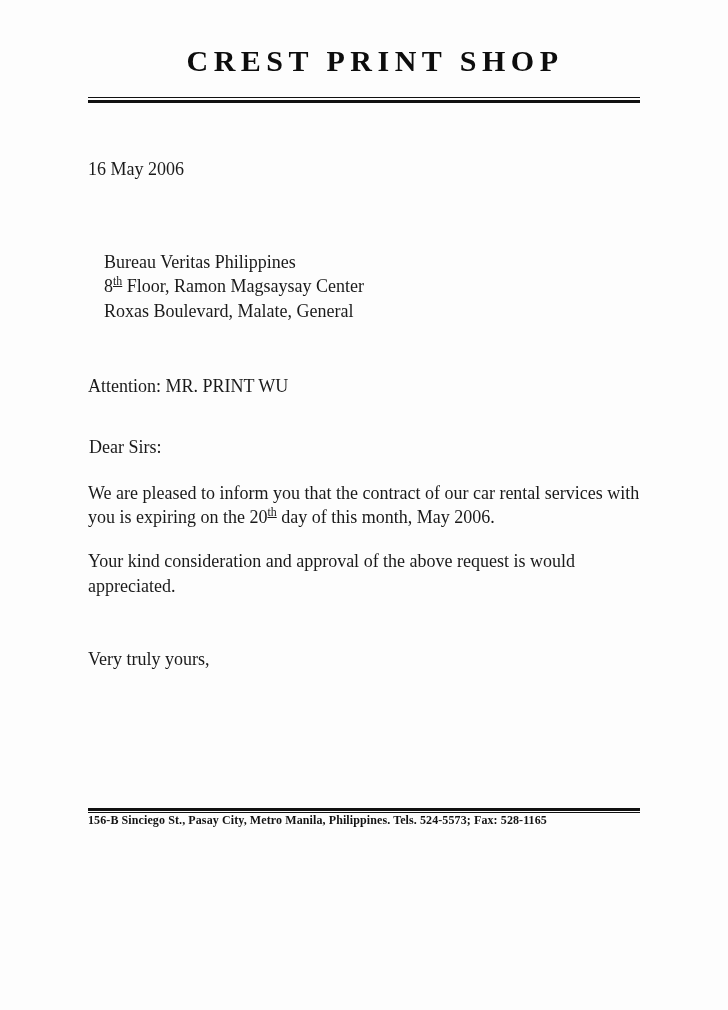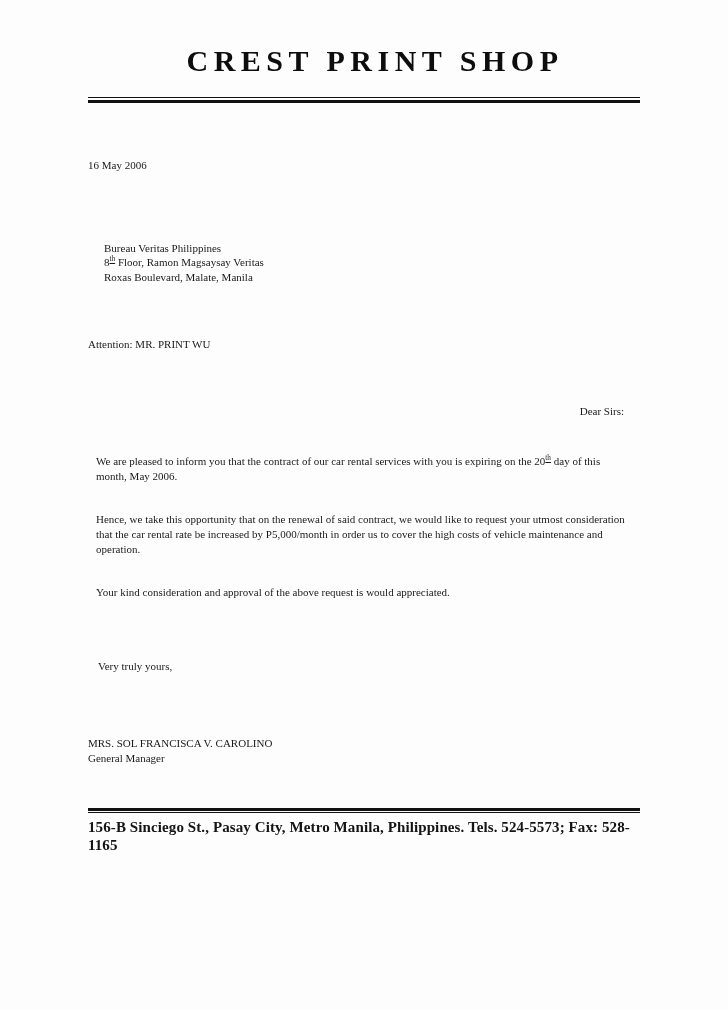--- a/index.html
+++ b/index.html
@@ -58,50 +58,49 @@
     background: #111;
     width: 100%;
   }
 
   
   .body-area {
     position: absolute;
     left: 88px;
     top: 158px;
     width: 552px;
-    font-size: 11px;
+    font-size: 18px;
     line-height: 1.32;
   }
   .date-line {
     margin: 0;
   }
   .recipient {
     margin: 16px;
     padding-top: 52px;
   }
   .recipient div {
     line-height: 1.36;
   }
   .attention {
     margin: 0;
     padding-top: 36px;
   }
   .salutation {
-    margin: 16px;
+    margin: 1px;
     padding-top: 36px;
-    text-align: right;
   }
   .para {
-    margin: 8px;
+    margin: 0;
     padding-top: 20px;
     text-align: left;
     line-height: 1.35;
   }
   .closing {
-    margin: 10px;
+    margin: 0;
     padding-top: 50px;
   }
   .signature {
     margin: 0;
     padding-top: 52px;
   }
   .signature div {
     line-height: 1.36;
   }
   sup {
@@ -123,22 +122,21 @@
     background: #111;
     width: 100%;
   }
   .footer-rule-hair {
     height: 1px;
     background: #111;
     width: 100%;
     margin-top: 1px;
   }
   .footer-text {
-    margin-top: 5px;
-    font-size: 15px;
+    font-size: 12px;
     font-weight: 700;
     letter-spacing: 0.1px;
     color: #141414;
     line-height: 1.2;
   }
 </style>
 </head>
 <body>
 
 <div class="page">
@@ -151,40 +149,35 @@
       <div class="rule-thick"></div>
     </div>
   </div>
 
   <div class="body-area">
 
     <p class="date-line">16 May 2006</p>
 
     <div class="recipient">
       <div>Bureau Veritas Philippines</div>
-      <div><span>8</span><sup>th</sup><span> Floor, Ramon Magsaysay Veritas</span></div>
-      <div>Roxas Boulevard, Malate, Manila</div>
+      <div><span>8</span><sup>th</sup><span> Floor, Ramon Magsaysay Center</span></div>
+      <div>Roxas Boulevard, Malate, General</div>
     </div>
 
     <p class="attention">Attention: MR. PRINT WU</p>
 
     <p class="salutation">Dear Sirs:</p>
 
     <p class="para"><span>We are pleased to inform you that the contract of our car rental services with you is expiring on the 20</span><sup>th</sup><span> day of this month, May 2006.</span></p>
 
-    <p class="para">Hence, we take this opportunity that on the renewal of said contract, we would like to request your utmost consideration that the car rental rate be increased by P5,000/month in order us to cover the high costs of vehicle maintenance and operation.</p>
 
     <p class="para">Your kind consideration and approval of the above request is would appreciated.</p>
 
     <p class="closing">Very truly yours,</p>
 
-    <div class="signature">
-      <div>MRS. SOL FRANCISCA V. CAROLINO</div>
-      <div>General Manager</div>
-    </div>
 
   </div>
 
   <div class="footer">
     <div class="footer-rule-top"></div>
     <div class="footer-rule-hair"></div>
     <div class="footer-text">156-B Sinciego St., Pasay City, Metro Manila, Philippines. Tels. 524-5573; Fax: 528-1165</div>
   </div>
 
 </div>

